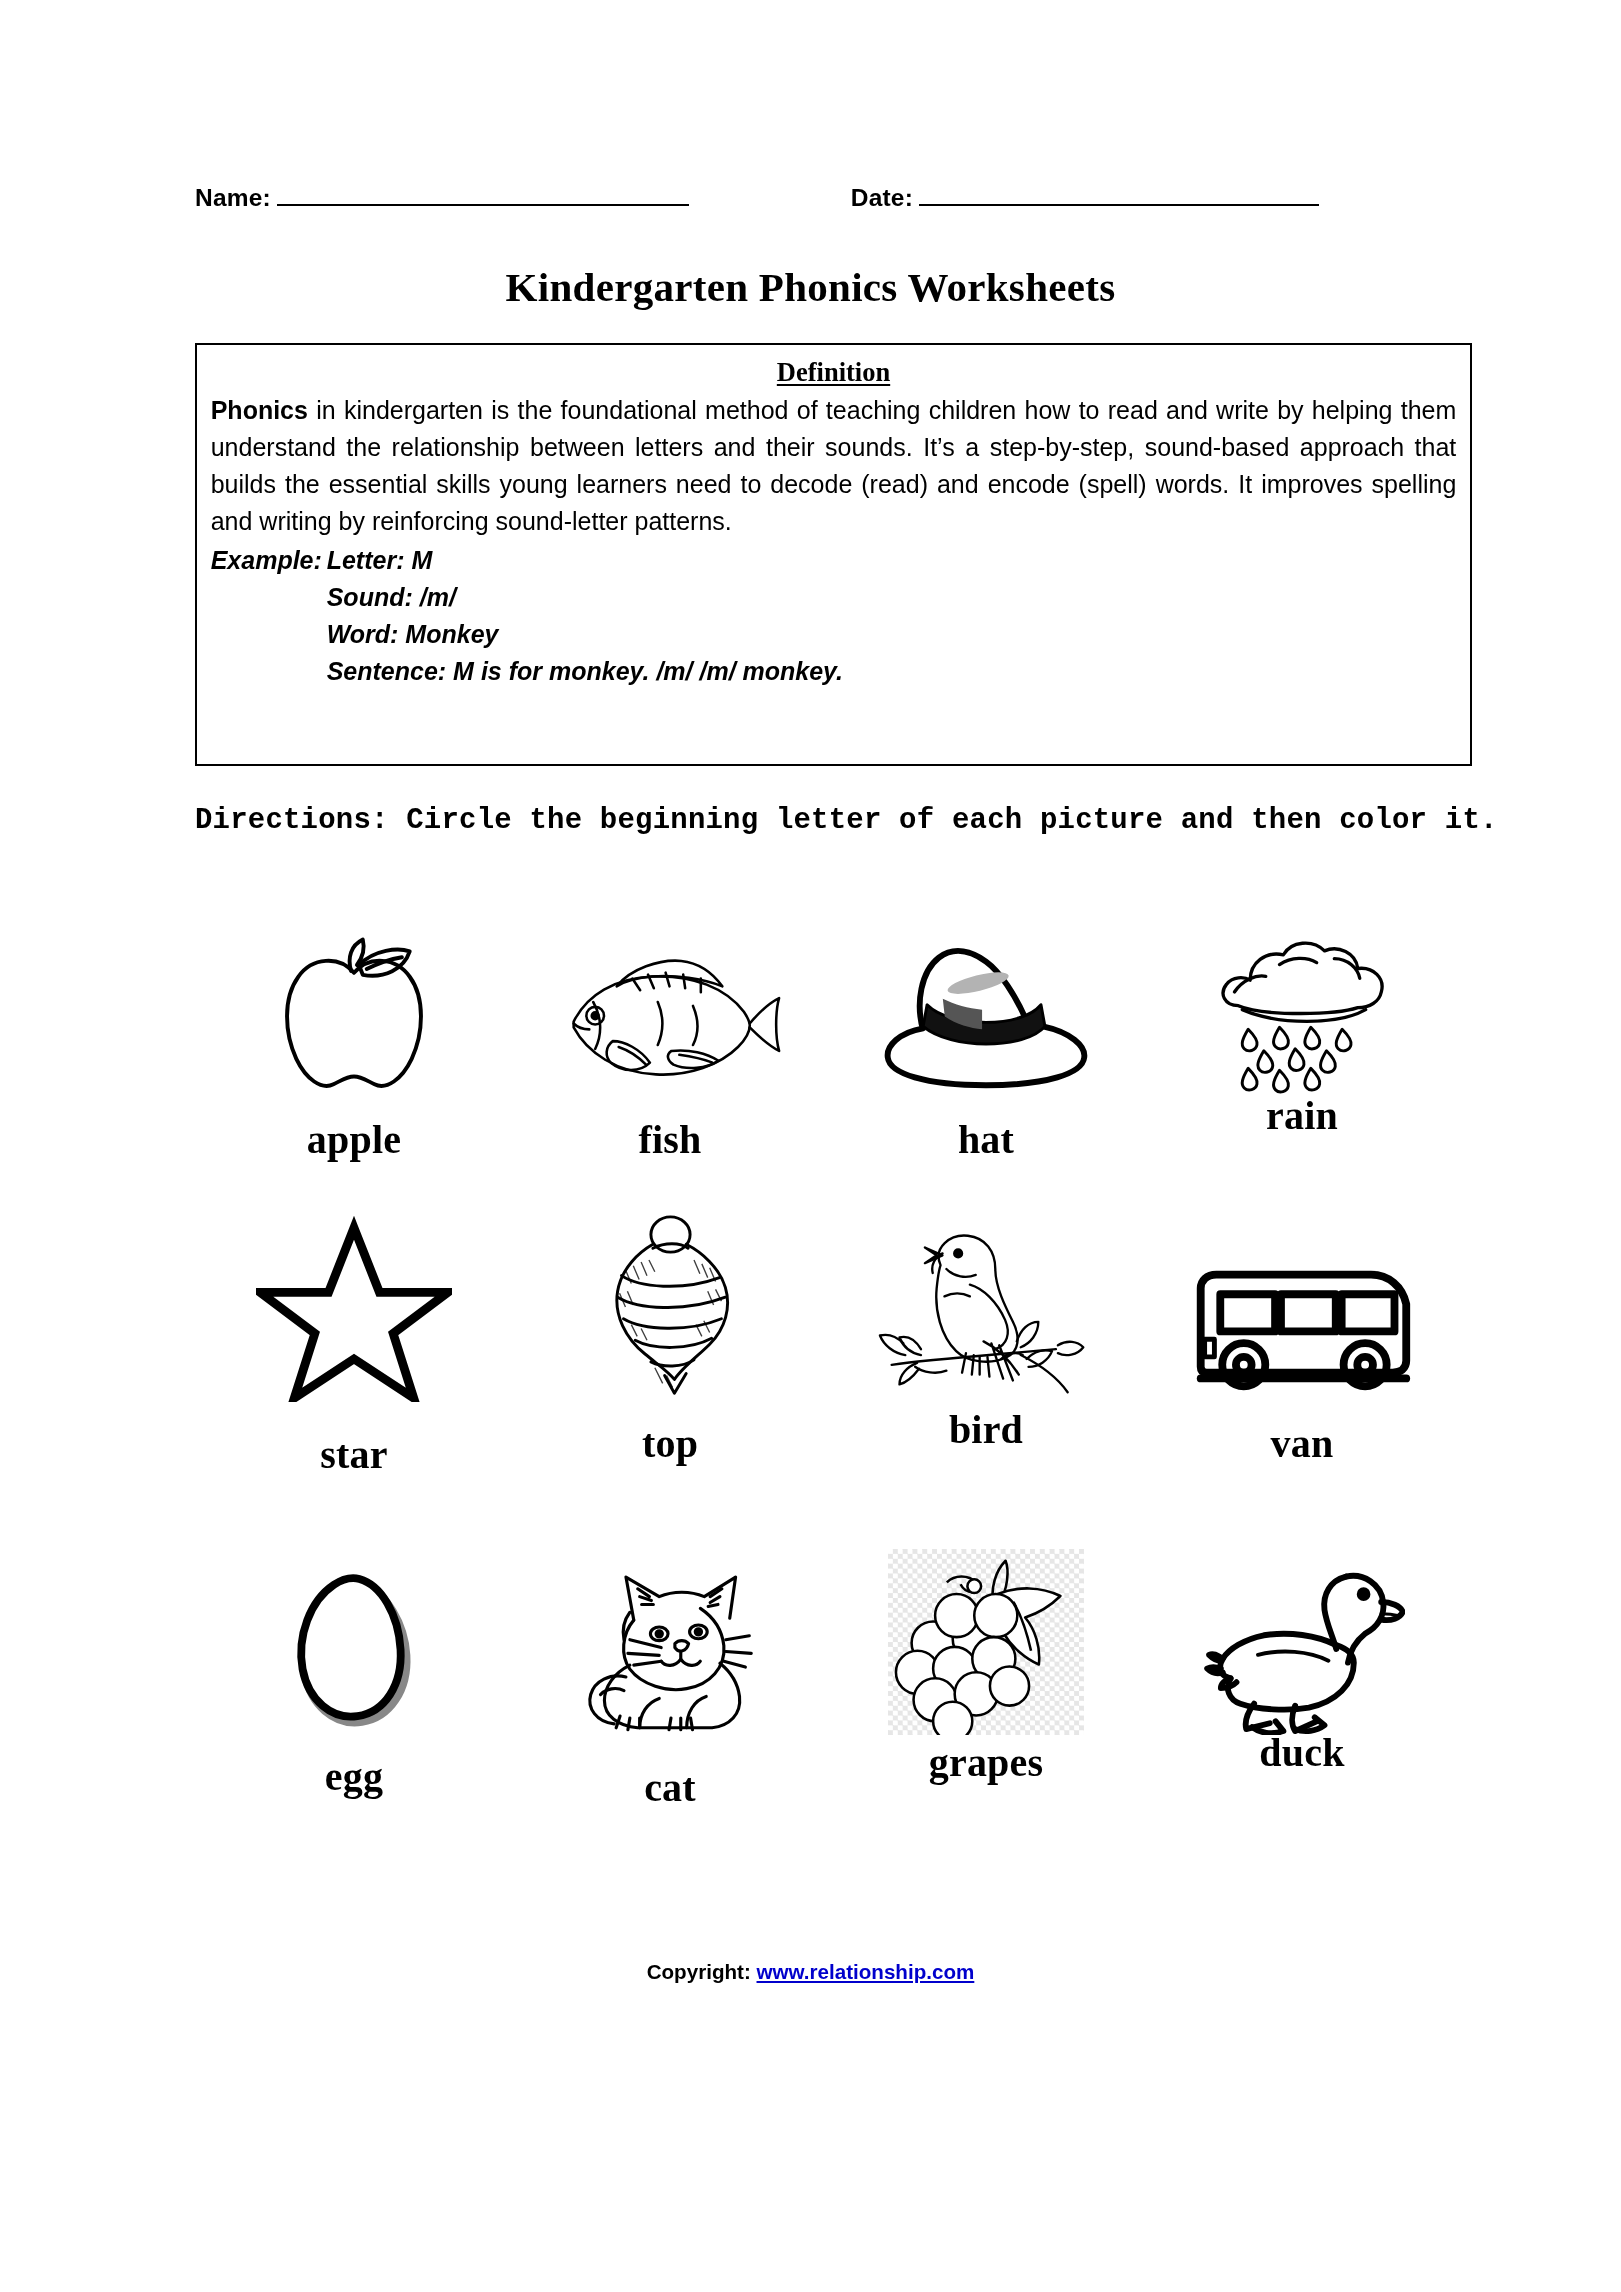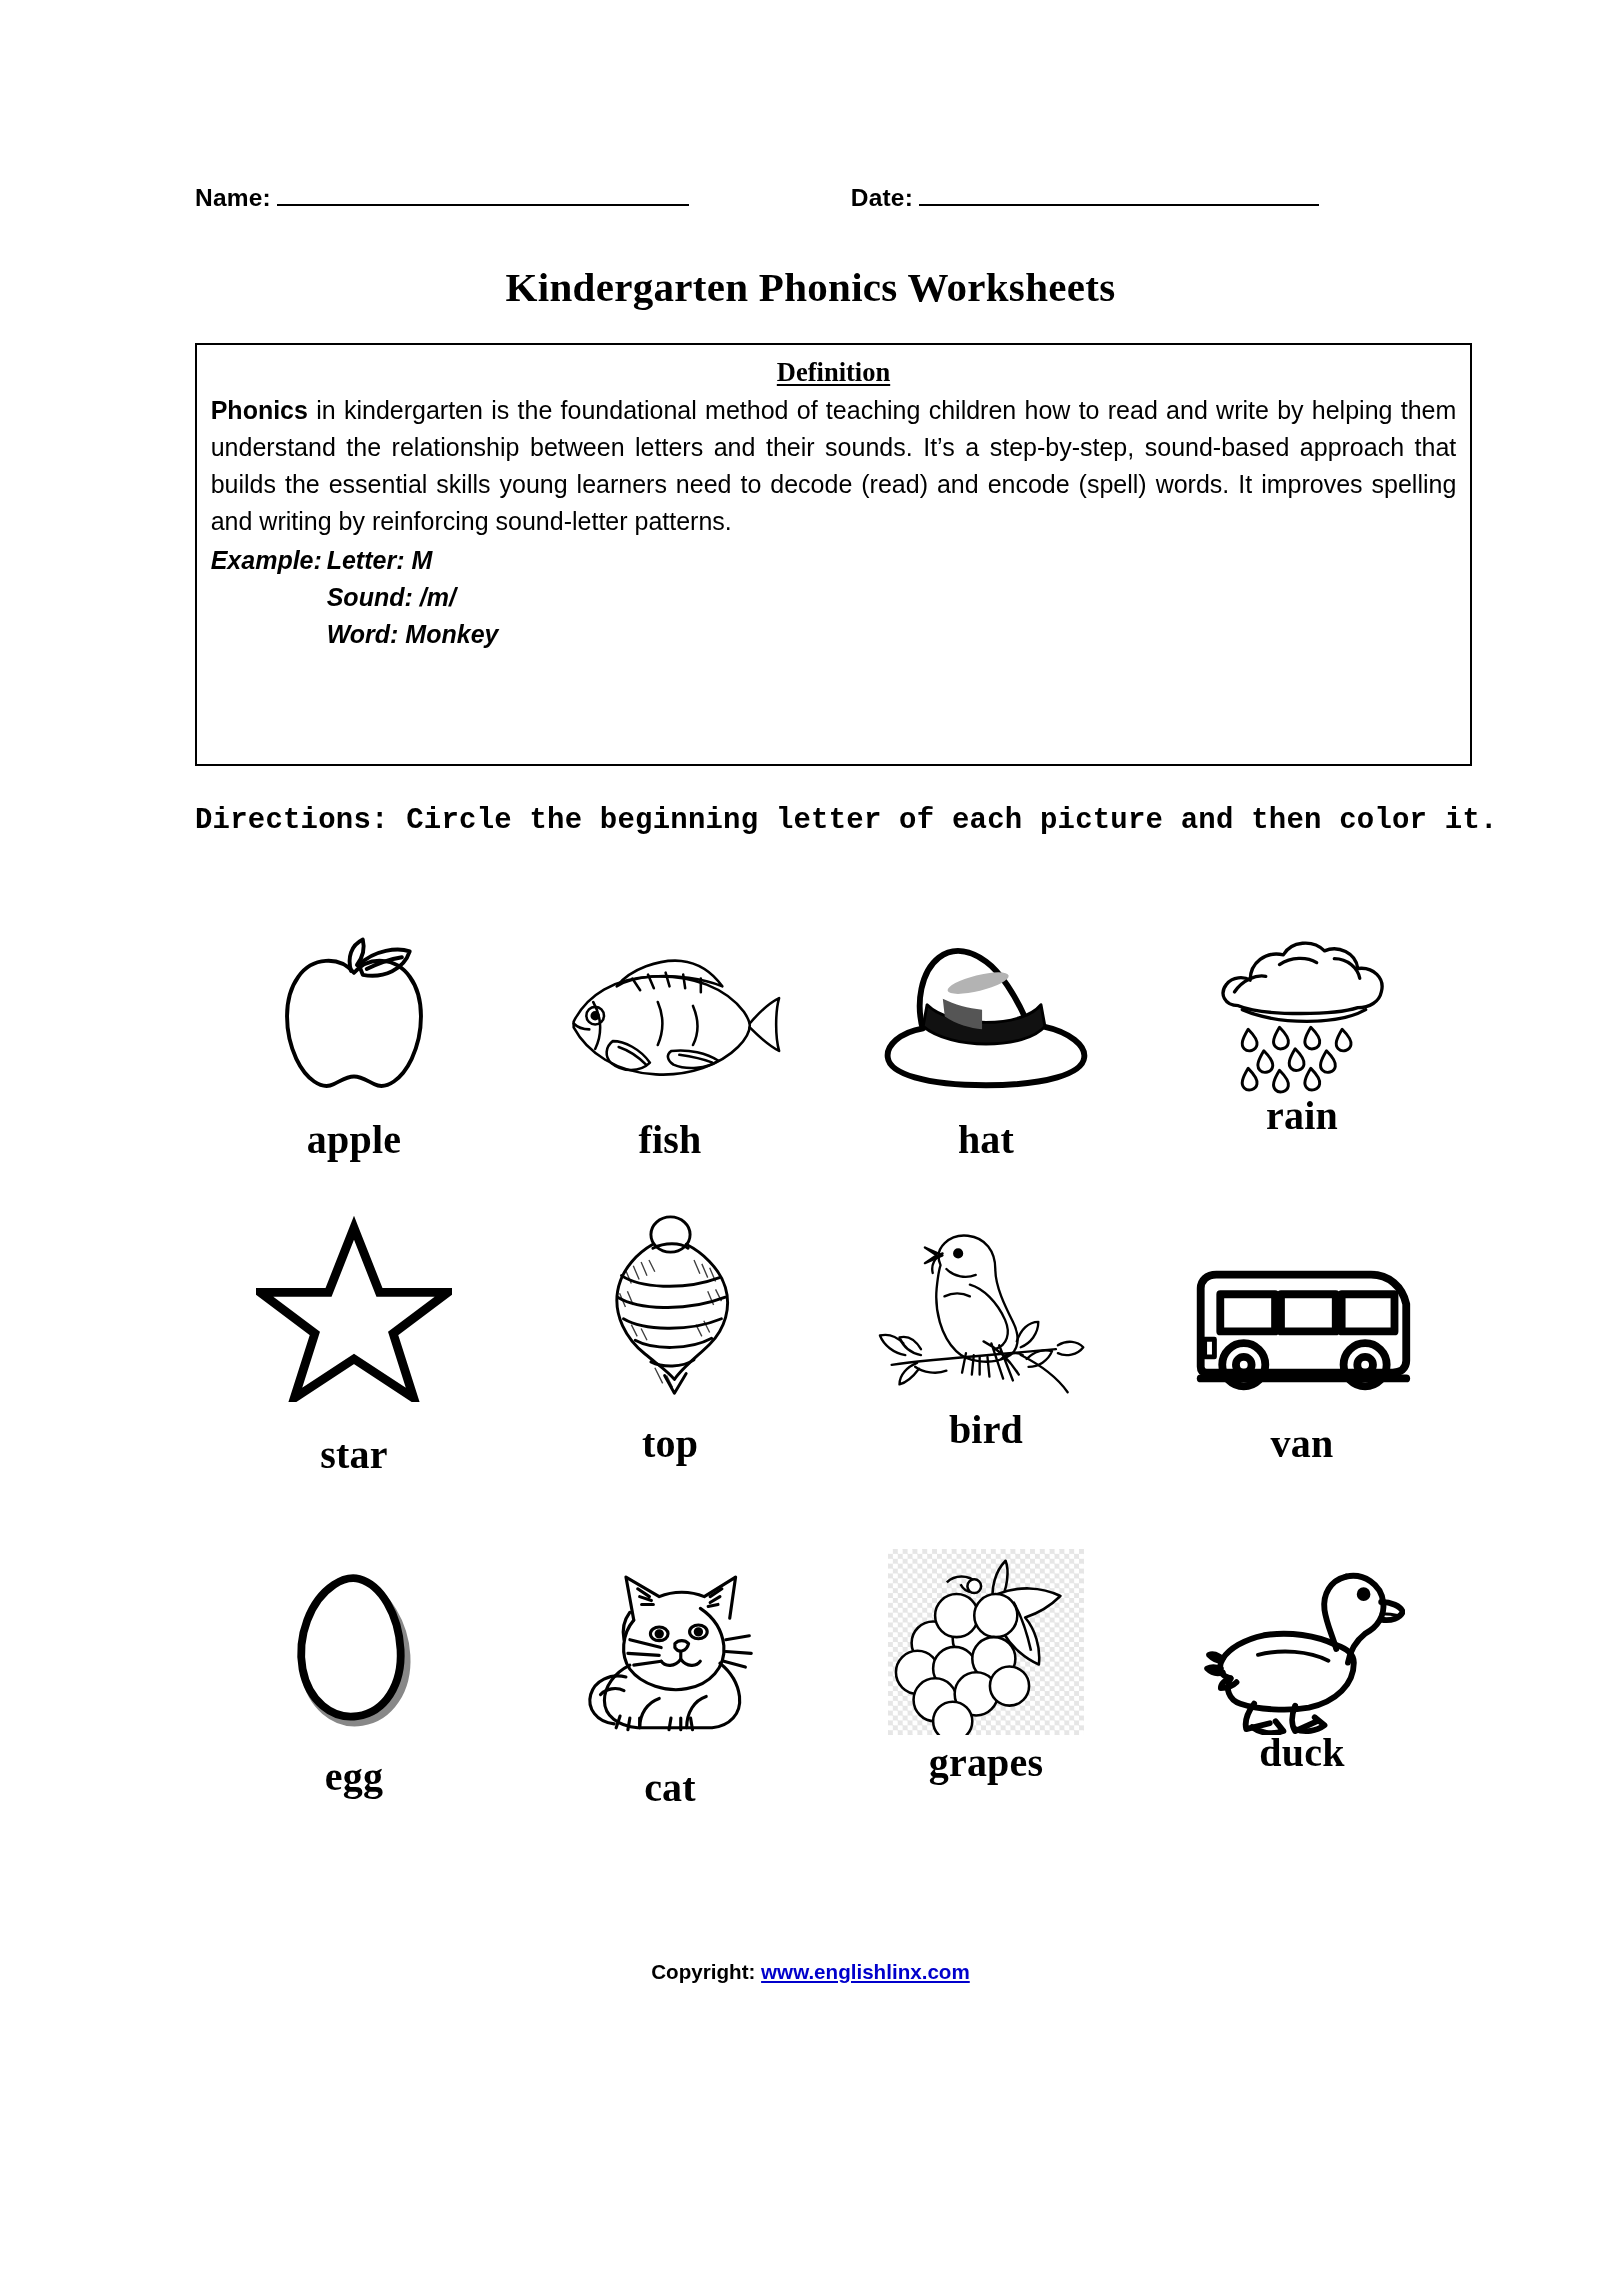--- a/index.html
+++ b/index.html
@@ -199,20 +199,21 @@
   <div class="definition-heading">Definition</div>
   <div class="definition-body"><b>Phonics</b><span> in kindergarten is the foundational method of teaching children how to read and write by helping them understand the relationship between letters and their sounds. It’s a step-by-step, sound-based approach that builds the essential skills young learners need to decode (read) and encode (spell) words. It improves spelling and writing by reinforcing sound-letter patterns.</span></div>
 
   <div class="example-block">
     <div class="example-row">
       <span class="example-key">Example:</span>
       <span>Letter: M</span>
     </div>
     <div class="example-indent">Sound: /m/</div>
     <div class="example-indent">Word: Monkey</div>
+    <div class="example-indent">Sentence: M is for monkey. /m/ /m/ monkey.</div>
   </div>
 </div>
 
 <div class="directions">Directions: Circle the beginning letter of each picture and then color it.</div>
 
 <div class="picture-grid">
 
   <div class="grid-row row1">
 
     <div class="grid-cell">
@@ -476,15 +477,15 @@
           </g>
         </svg>
       </div>
       <div class="pic-label lbl-gap-xs">duck</div>
     </div>
   </div>
 </div>
 
 <div class="footer">
   <span>Copyright:</span>
-  <span class="link">www.englishlinx.com</span>
+  <span class="link">www.relationship.com</span>
 </div>
 
 
 </body></html>

